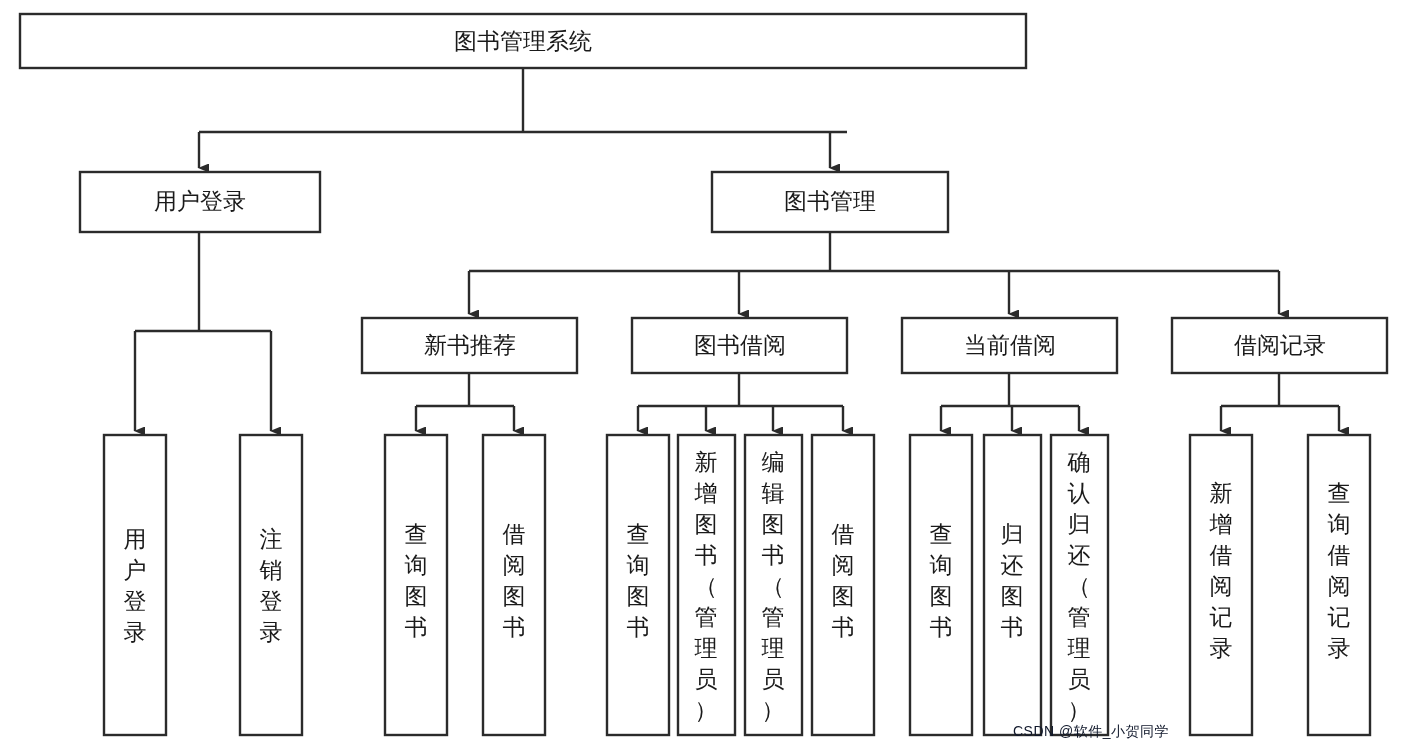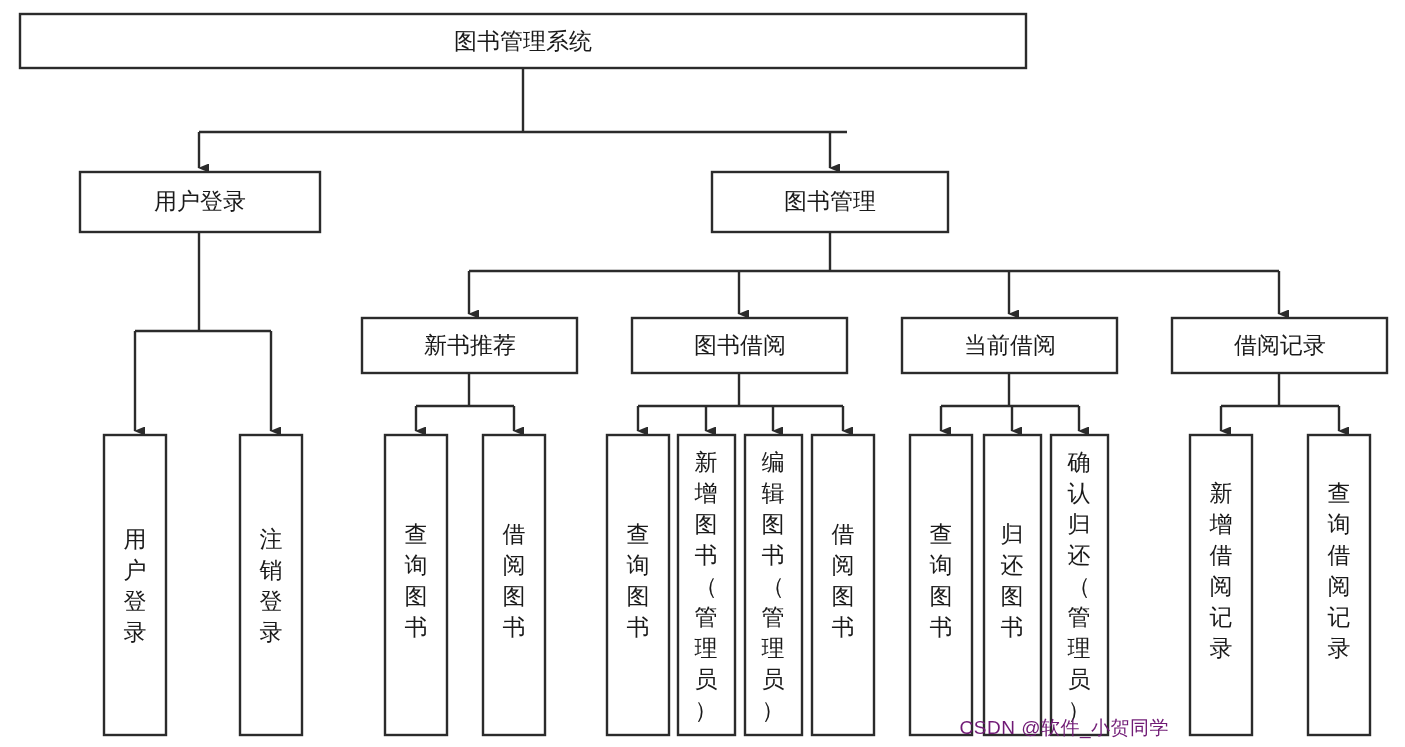--- a/index.html
+++ b/index.html
@@ -49,22 +49,22 @@
     font-family: "Liberation Sans", "DejaVu Sans", sans-serif;
     font-size: 23px;
     fill: #1a1a1a;
     text-anchor: middle;
   }
   .watermark-text {
     position: absolute;
     right: 10px;
     bottom: 6px;
     font-family: "Liberation Sans", "DejaVu Sans", sans-serif;
-    font-size: 19px;
-    color: #701a75;
+    font-size: 14px;
+    color: #0f172a;
     white-space: nowrap;
     letter-spacing: 0.5px;
   }
 </style>
 </head>
 <body>
 
 <div id="diagram-root">
 
   <svg id="flowchart" viewBox="0 0 1405 747" xmlns="http://www.w3.org/2000/svg">

